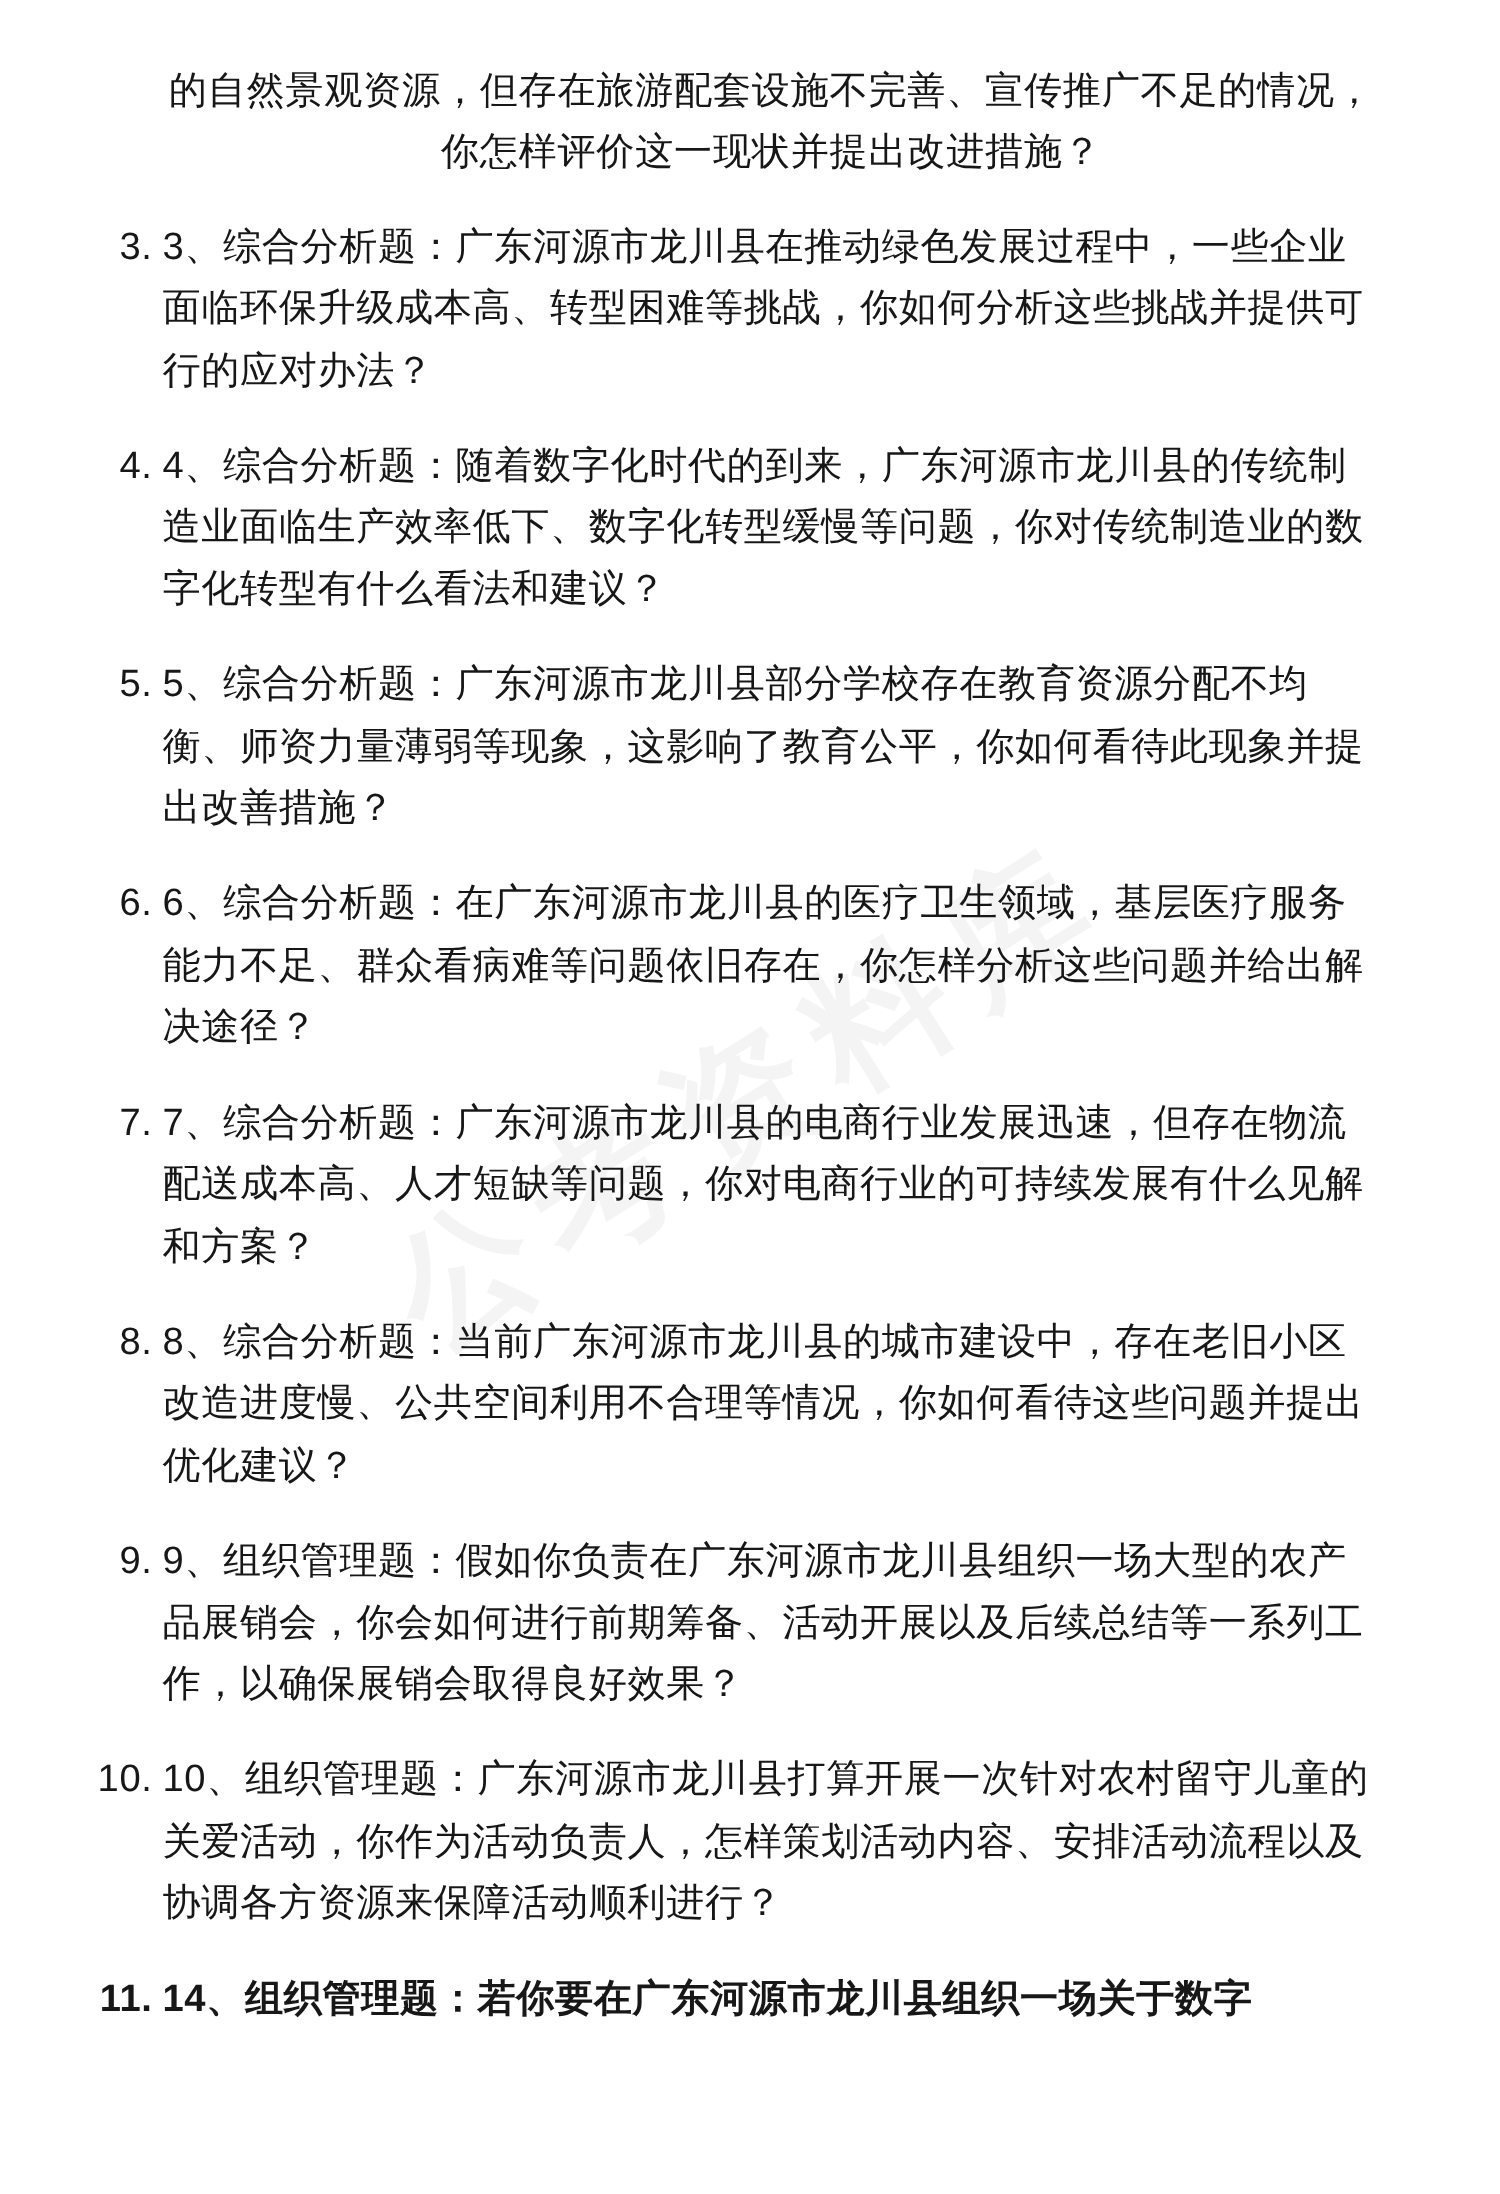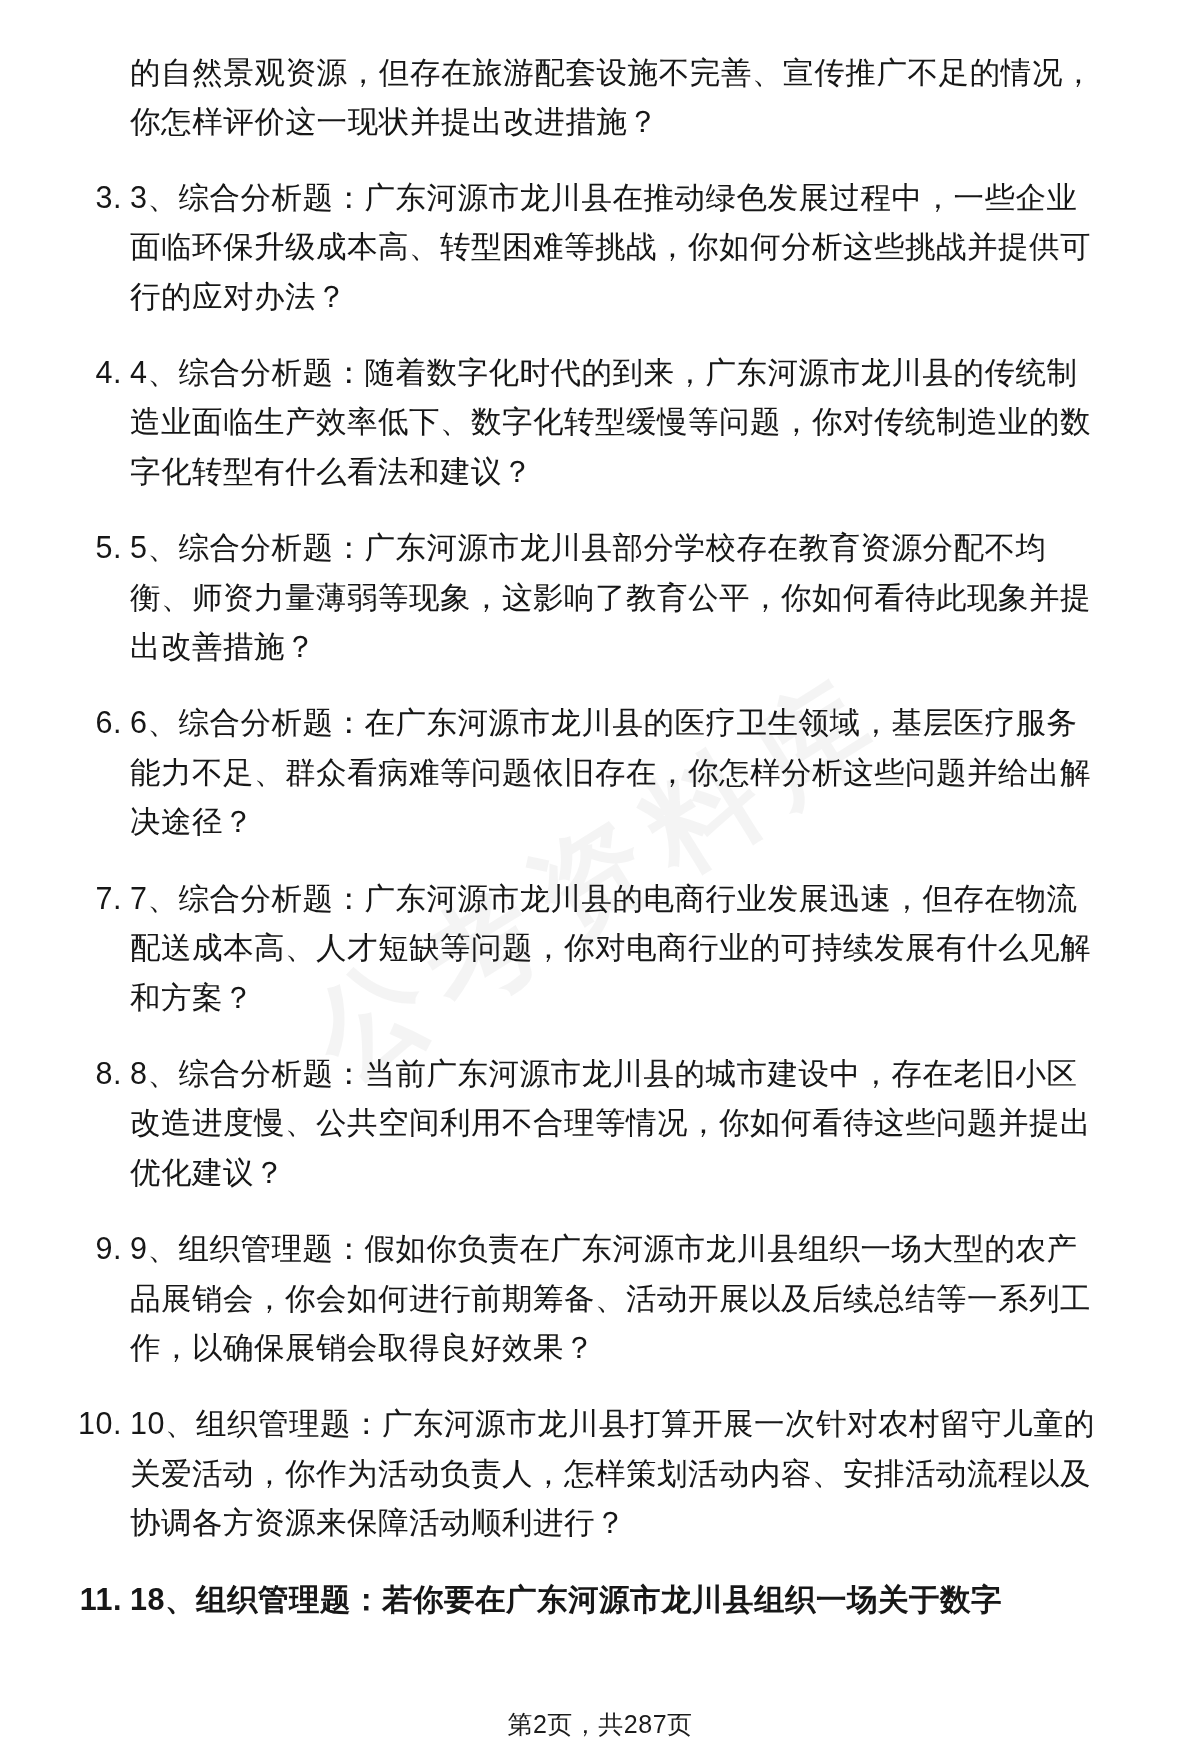--- a/index.html
+++ b/index.html
@@ -47,20 +47,21 @@
     position: relative;
     z-index: 10;
   }
   .lead-para {
     font-size: 30.5px;
     line-height: 1.62;
     letter-spacing: 0.6px;
     margin: 0 0 26px 0;
     padding-left: 34px;
     color: #171717;
+    text-align: center;
   }
   ol.qlist {
     list-style: none;
     margin: 0;
     padding: 0;
   }
   ol.qlist li {
     position: relative;
     font-size: 30.5px;
     line-height: 1.62;
@@ -150,20 +151,19 @@
         <span>9、组织管理题：假如你负责在广东河源市龙川县组织一场大型的农产品展销会，你会如何进行前期筹备、活动开展以及后续总结等一系列工作，以确保展销会取得良好效果？</span>
       </li>
       <li>
         <span class="num">10.</span>
         <span>10、组织管理题：广东河源市龙川县打算开展一次针对农村留守儿童的关爱活动，你作为活动负责人，怎样策划活动内容、安排活动流程以及协调各方资源来保障活动顺利进行？</span>
       </li>
     </ol>
 
     <div class="tail-line">
       <span class="num">11.</span>
-      <span>18、组织管理题：若你要在广东河源市龙川县组织一场关于数字</span>
+      <span>14、组织管理题：若你要在广东河源市龙川县组织一场关于数字</span>
     </div>
 
   </div>
 
-  <div class="footer">第2页，共287页</div>
 
 </div>
 
 </body></html>

